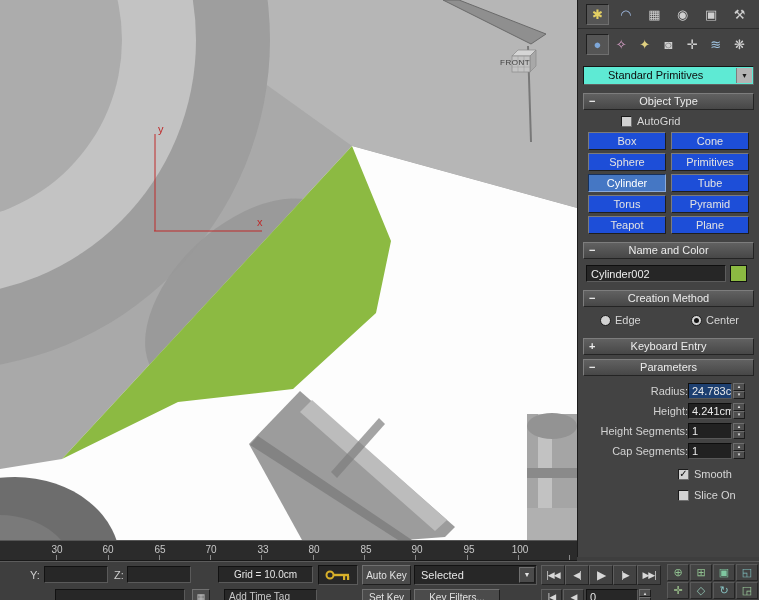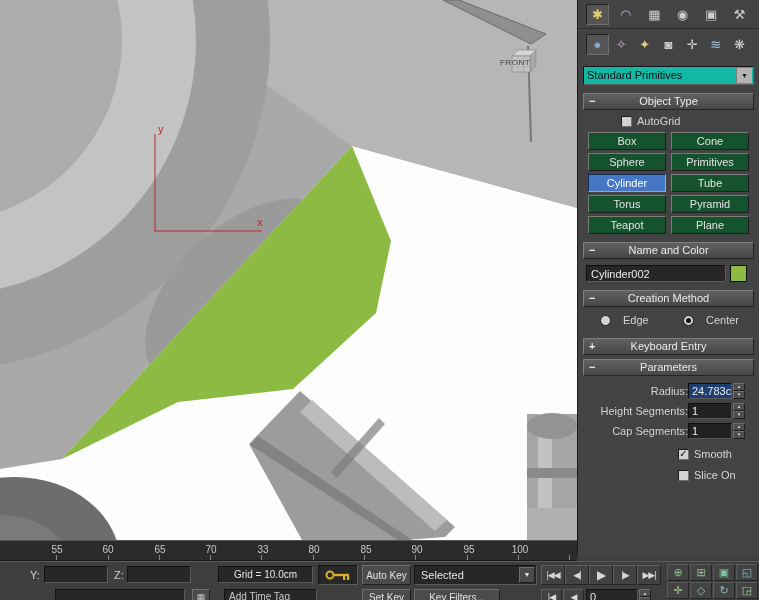--- a/index.html
+++ b/index.html
@@ -34,44 +34,44 @@
   .nav-btn { display:flex; align-items:center; justify-content:center; font-size:11px; background:#434343;
              border:1px solid; border-color:#5a5a5a #242424 #242424 #5a5a5a; }
 
   
   .cp { position:absolute; left:577px; top:0; width:182px; height:557px; background:#434343;
         border-left:1px solid #1c1c1c; }
   .cp-tabs { display:flex; justify-content:space-between; padding:4px 8px 3px; border-bottom:1px solid #2e2e2e; }
   .cp-tabs.r2 { padding-top:5px; border-bottom:none; }
   .cp-tab { width:23px; height:21px; display:flex; align-items:center; justify-content:center; font-size:13px; color:#cfcfcf; }
   .cp-tab.active { background:#555; border:1px solid; border-color:#1f1f1f #6f6f6f #6f6f6f #1f1f1f; }
-  .combo { position:relative; margin:8px 5px 0; height:19px; background:#14b8a6;
+  .combo { position:relative; margin:8px 5px 0; height:19px; background:#5eead4;
            border:1px solid; border-color:#161616 #606060 #606060 #161616;
-           color:#0e0e0e; line-height:17px; padding-left:3px; }
+           color:#0e0e0e; line-height:17px; padding-left:24px; }
   .combo-arrow { position:absolute; right:1px; top:1px; bottom:1px; width:16px; background:#b4b4b4;
            border-left:1px solid #7d7d7d; display:flex; align-items:center; justify-content:center;
            font-size:7px; color:#1a1a1a; }
   .rollout { margin:8px 5px 0; height:17px; background:linear-gradient(#616161,#474747);
            border:1px solid; border-color:#7d7d7d #242424 #242424 #7d7d7d;
            position:relative; text-align:center; line-height:15px; color:#ececec; }
   .rollout .tog { position:absolute; left:5px; top:0; font-weight:bold; }
   .autogrid-row { display:flex; align-items:center; gap:5px; margin:5px 0 2px 43px; }
   .checkbox { width:11px; height:11px; background:#d2d2d2; border:1px solid; flex:0 0 auto;
            border-color:#1b1b1b #6f6f6f #6f6f6f #1b1b1b; display:inline-flex; align-items:center;
            justify-content:center; font-size:10px; line-height:1; color:#0c0c0c; }
   .objbtns { display:grid; grid-template-columns:1fr 1fr; gap:3px 5px; padding:3px 10px 0; }
-  .mxbtn { height:18px; background:#14532d; border:1px solid; border-color:#7b7b7b #1e1e1e #1e1e1e #7b7b7b;
+  .mxbtn { height:18px; background:#1d4ed8; border:1px solid; border-color:#7b7b7b #1e1e1e #1e1e1e #7b7b7b;
            color:#e3e3e3; text-align:center; line-height:16px; }
   .mxbtn.active { background:#4577c4; color:#fff; border-color:#16305c #8aa9da #8aa9da #16305c;text-align:center; }
   .name-row { display:flex; gap:4px; padding:6px 12px 0 8px; align-items:center; }
   .name-field { flex:1; height:17px; background:#262626; border:1px solid;
            border-color:#0f0f0f #5c5c5c #5c5c5c #0f0f0f; color:#ececec; padding:1px 4px; line-height:14px; }
   .swatch { width:17px; height:17px; background:#8cba42; border:1px solid #101010; flex:0 0 auto; }
   .cm-row { display:flex; justify-content:space-between; align-items:center; padding:7px 20px 0 22px; }
-  .cm-opt { display:inline-flex; align-items:center; gap:12px; }
+  .cm-opt { display:inline-flex; align-items:center; gap:4px; }
   .radio { width:11px; height:11px; border-radius:50%; background:#d2d2d2; border:1px solid #1b1b1b;
            display:inline-block; position:relative; }
   .radio.sel::after { content:""; position:absolute; left:2.5px; top:2.5px; width:5px; height:5px;
            border-radius:50%; background:#141414; }
   .param-row { display:flex; align-items:center; justify-content:flex-end; margin:3px 14px 0 0; height:17px; }
   .param-label { color:#d2d2d2; white-space:nowrap; }
   .param-field { width:44px; height:16px; background:#212121; border:1px solid;
            border-color:#0d0d0d #585858 #585858 #0d0d0d; color:#eaeaea; padding:1px 3px; line-height:12px;
            overflow:hidden; white-space:nowrap; }
   .param-field.sel { background:#1d3f70; }
@@ -139,21 +139,21 @@
       <g stroke="#bf2b2b" stroke-width="1">
         <path d="M155,231 V134" fill="none"></path>
         <path d="M154,231 H262" fill="none"></path>
       </g>
       <text x="158" y="133" font-size="11" fill="#bf2b2b">y</text>
       <text x="257" y="226" font-size="11" fill="#bf2b2b">x</text>
     </svg>
   </div>
 
   <div class="timeline">
-    <span class="tl-num" style="left:44px">55</span>
+    <span class="tl-num" style="left:44px">30</span>
     <span class="tl-num" style="left:95px">60</span>
     <span class="tl-num" style="left:147px">65</span>
     <span class="tl-num" style="left:198px">70</span>
     <span class="tl-num" style="left:250px">33</span>
     <span class="tl-num" style="left:301px">80</span>
     <span class="tl-num" style="left:353px">85</span>
     <span class="tl-num" style="left:404px">90</span>
     <span class="tl-num" style="left:456px">95</span>
     <span class="tl-num" style="left:507px">100</span>
   </div>
@@ -324,20 +324,28 @@
     <div style="margin-top:6px">
       <div class="param-row">
         <span class="param-label">Radius:</span>
         <div class="param-field sel">24.783cm</div>
         <div class="spinner">
           <span class="spin">▴</span>
           <span class="spin">▾</span>
         </div>
       </div>
       <div class="param-row">
+        <span class="param-label">Height:</span>
+        <div class="param-field">4.241cm</div>
+        <div class="spinner">
+          <span class="spin">▴</span>
+          <span class="spin">▾</span>
+        </div>
+      </div>
+      <div class="param-row">
         <span class="param-label">Height Segments:</span>
         <div class="param-field">1</div>
         <div class="spinner">
           <span class="spin">▴</span>
           <span class="spin">▾</span>
         </div>
       </div>
       <div class="param-row">
         <span class="param-label">Cap Segments:</span>
         <div class="param-field">1</div>

